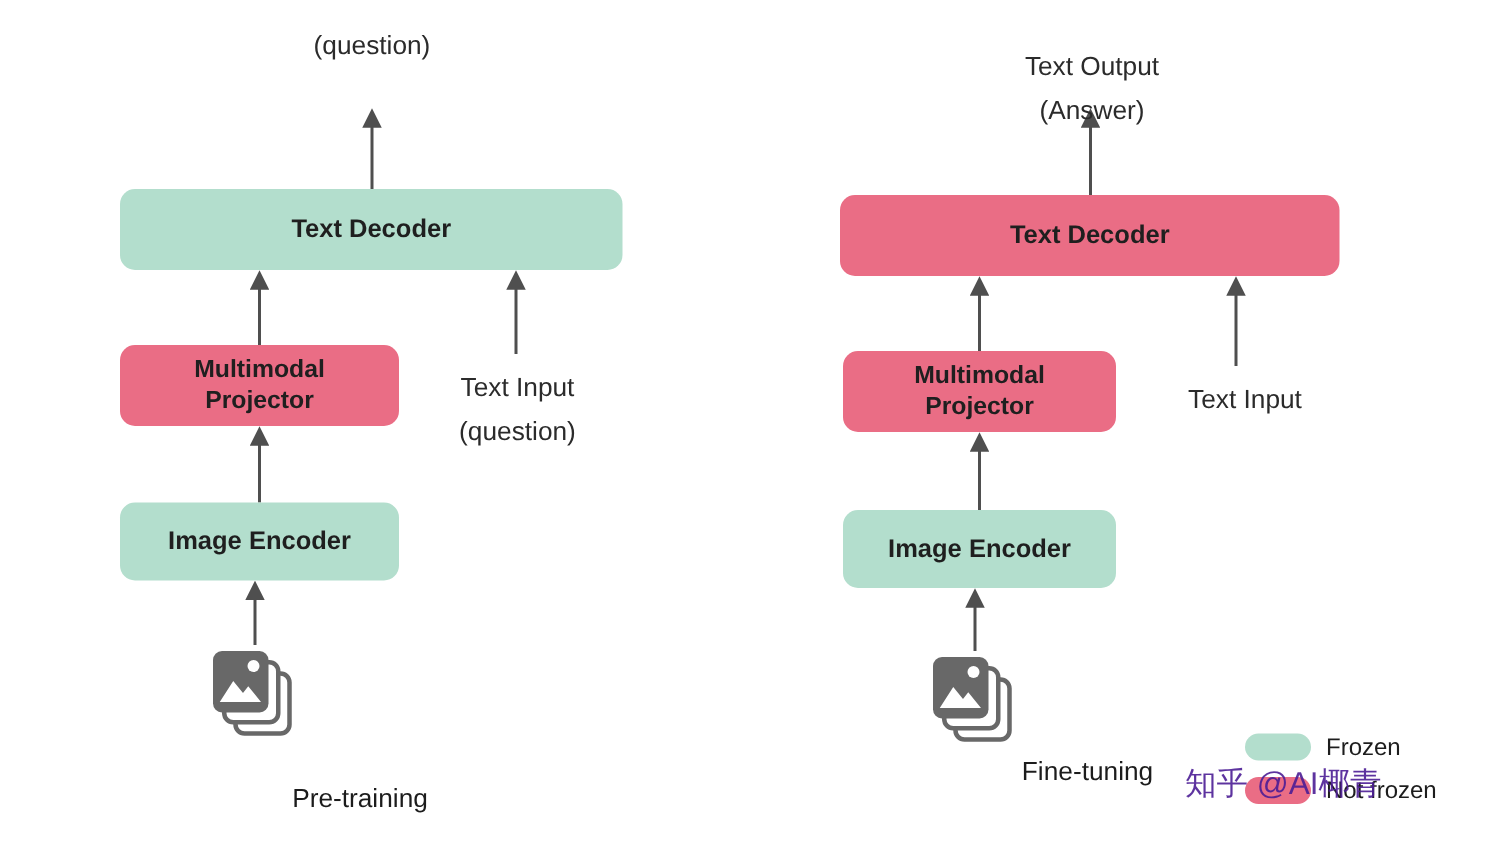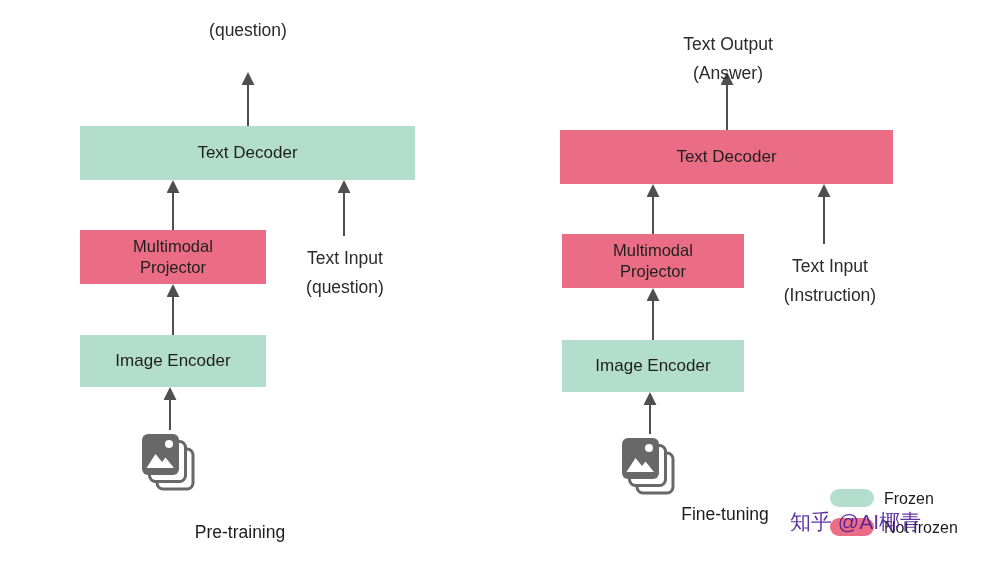--- a/index.html
+++ b/index.html
@@ -15,25 +15,26 @@
   .arrows { position: absolute; left: 0; top: 0; pointer-events: none; }
   .arrows line { stroke: var(--arrow, #4f4f4f); stroke-width: 2; }
   #ah path { fill: var(--arrow, #4f4f4f); }
 
   .box {
     position: absolute;
     display: flex;
     flex-direction: column;
     align-items: center;
     justify-content: center;
-    border-radius: 0;
+    border-radius: 10px;
     font-size: 17px;
     line-height: 1.25;
     text-align: center;
     color: #1f1f1f;
+    font-weight: bold;
   }
   .frozen { background: var(--frozen, #b3decd); }
   .not-frozen { background: var(--not-frozen, #ea6d85); }
 
   .txt {
     position: absolute;
     text-align: center;
     font-size: 17.5px;
     line-height: 29px;
     color: #2b2b2b;
@@ -145,21 +146,20 @@
       <span>Multimodal</span>
       <span>Projector</span>
     </div>
 
     <div class="box frozen" style="left:562px; top:340px; width:182px; height:52px;">
       <span>Image Encoder</span>
     </div>
 
     <div class="txt" style="left:750px; top:252px; width:160px;">
       <div>Text Input</div>
-      <div>(Instruction)</div>
     </div>
 
     <div class="icon-wrap" style="left:620px; top:436px;">
       <svg width="60" height="64" viewBox="0 0 60 64" aria-hidden="true">
         <rect x="17" y="17" width="36" height="40" rx="6" fill="#ffffff" stroke="#686868" stroke-width="3"></rect>
         <rect x="9.5" y="9.5" width="36" height="40" rx="6" fill="#ffffff" stroke="#686868" stroke-width="3"></rect>
         <rect x="2" y="2" width="37" height="41" rx="6" fill="#686868"></rect>
         <circle cx="29" cy="12" r="4" fill="#ffffff"></circle>
         <path d="M6.5 36 L15.5 22 L22 30 L25.5 25.5 L34 36 Z" fill="#ffffff"></path>
       </svg>

